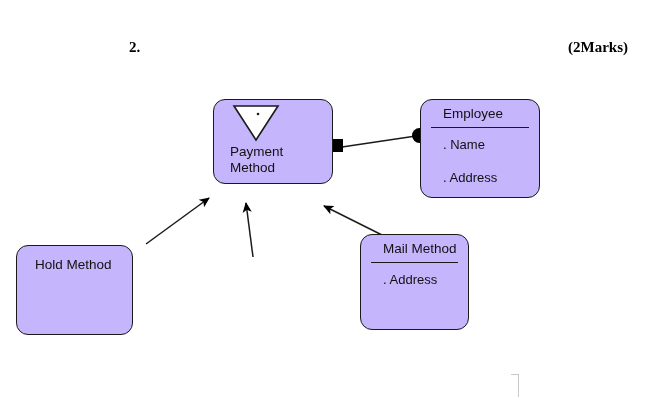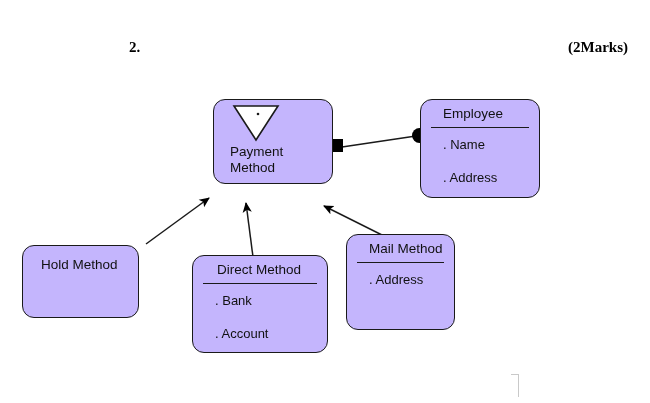--- a/index.html
+++ b/index.html
@@ -82,31 +82,31 @@
     position: absolute;
     left: 18px;
     top: 4px;
     width: 48px;
     height: 38px;
   }
 
   #node-employee { left: 420px; top: 99px; width: 120px; height: 99px; }
   #node-employee .node-title { padding-left: 12px; }
 
-  #node-hold { left: 22px; top: 245px; width: 117px; height: 73px; }
+  #node-hold { left: 16px; top: 245px; width: 117px; height: 90px; }
   #node-hold .node-title {
     position: absolute;
     left: 18px;
     top: 11px;
   }
 
   #node-direct { left: 192px; top: 255px; width: 136px; height: 98px; }
   #node-direct .node-title { padding-left: 14px; }
 
-  #node-mail { left: 346px; top: 234px; width: 109px; height: 96px; }
+  #node-mail { left: 360px; top: 234px; width: 109px; height: 96px; }
   #node-mail .node-title { padding-left: 12px; }
 
   
   .diamond-sq {
     position: absolute;
     left: 326px;
     top: 139px;
     width: 17px;
     height: 13px;
     background: #000000;
@@ -174,27 +174,20 @@
     <div class="attrs">
       <div class="attr">. Name</div>
       <div class="attr">. Address</div>
     </div>
   </div>
 
   <div class="node" id="node-hold">
     <div class="node-title">Hold Method</div>
   </div>
 
-  <div class="node compart" id="node-direct">
-    <div class="node-title">Direct Method</div>
-    <div class="attrs">
-      <div class="attr">. Bank</div>
-      <div class="attr">. Account</div>
-    </div>
-  </div>
 
   <div class="node compart" id="node-mail">
     <div class="node-title">Mail Method</div>
     <div class="attrs">
       <div class="attr">. Address</div>
     </div>
   </div>
 
   <div id="artifact"></div>
 

